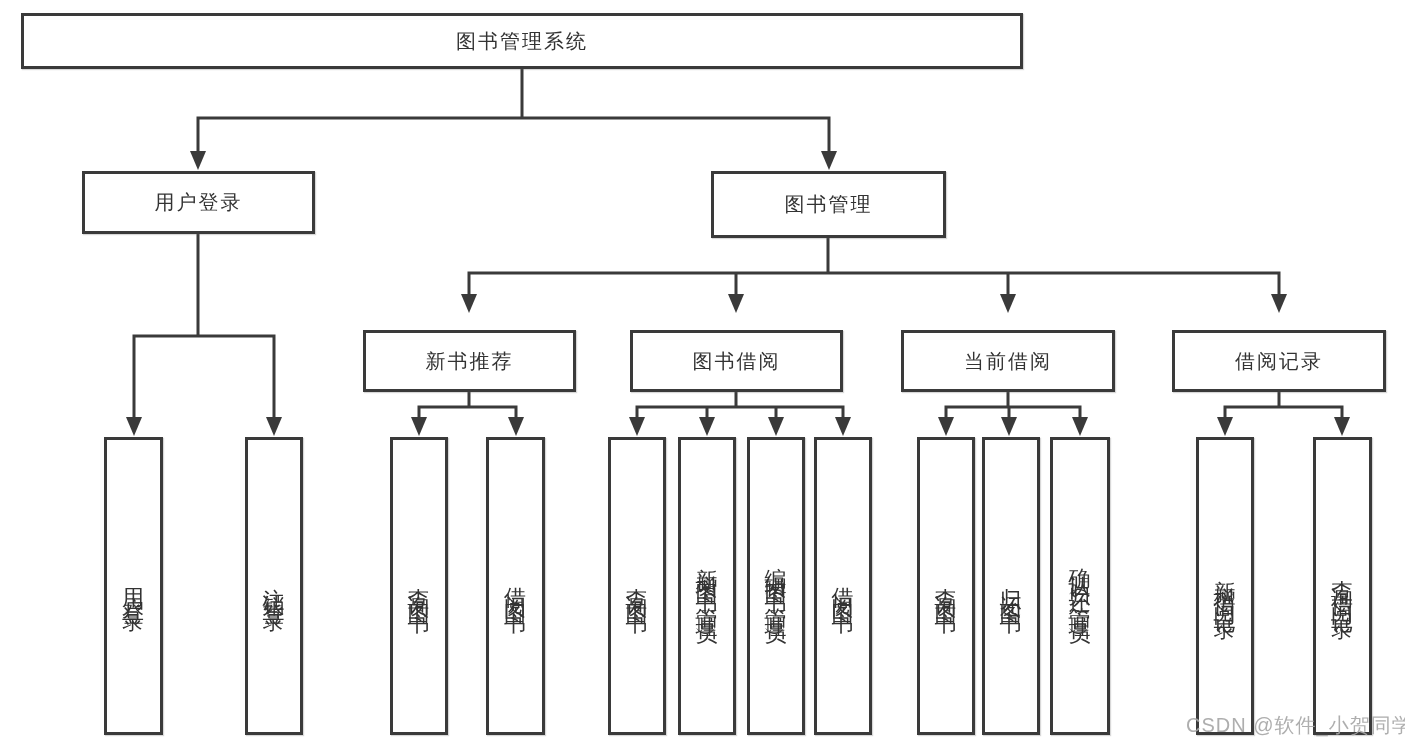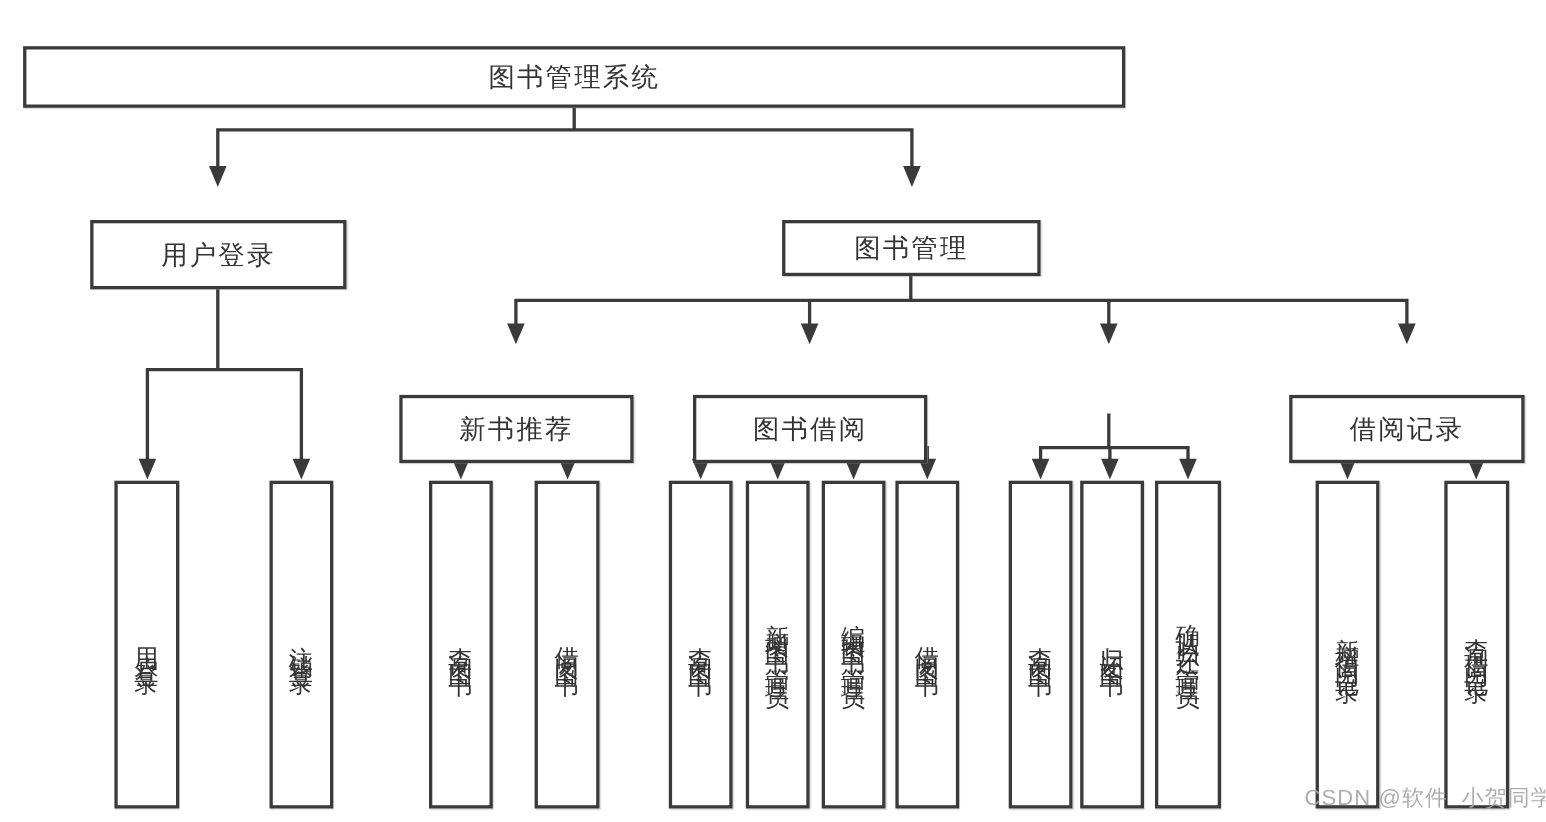--- a/index.html
+++ b/index.html
@@ -22,24 +22,24 @@
     position: absolute;
     box-sizing: border-box;
     border: 3px solid #3a3a3a;
     background: #ffffff;
     display: flex;
     align-items: center;
     justify-content: center;
     z-index: 2;
     box-shadow: 1px 1px 1px rgba(100,100,100,0.25);
   }
-  .h-node { font-size: 24px; letter-spacing: 2px; white-space: nowrap; margin-top: 29px; }
+  .h-node { font-size: 20px; letter-spacing: 2px; white-space: nowrap; }
   .root-node   { left: 21px;  top: 13px;  width: 1002px; height: 56px; }
   .l2a { left: 82px;  top: 171px; width: 233px; height: 63px; }
-  .l2b { left: 711px; top: 171px; width: 235px; height: 51px; }
+  .l2b { left: 711px; top: 171px; width: 235px; height: 67px; }
   .l3  { top: 330px; height: 62px; }
   .l3a { left: 363px;  width: 213px; }
   .l3b { left: 630px;  width: 213px; }
   .l3c { left: 901px;  width: 214px; }
   .l3d { left: 1172px; width: 214px; }
   .leaf { top: 437px; height: 298px; }
   .leaf span {
     writing-mode: vertical-rl;
     text-orientation: mixed;
     font-size: 22px;
@@ -116,20 +116,21 @@
     </g>
   </svg>
 
   <div class="node h-node root-node">图书管理系统</div>
 
   <div class="node h-node l2a">用户登录</div>
   <div class="node h-node l2b">图书管理</div>
 
   <div class="node h-node l3 l3a">新书推荐</div>
   <div class="node h-node l3 l3b">图书借阅</div>
+  <div class="node h-node l3 l3c">当前借阅</div>
   <div class="node h-node l3 l3d">借阅记录</div>
 
   <div class="node leaf g1-1">
     <span>用户登录</span>
   </div>
   <div class="node leaf g1-2">
     <span>注销登录</span>
   </div>
 
   <div class="node leaf g2-1">

